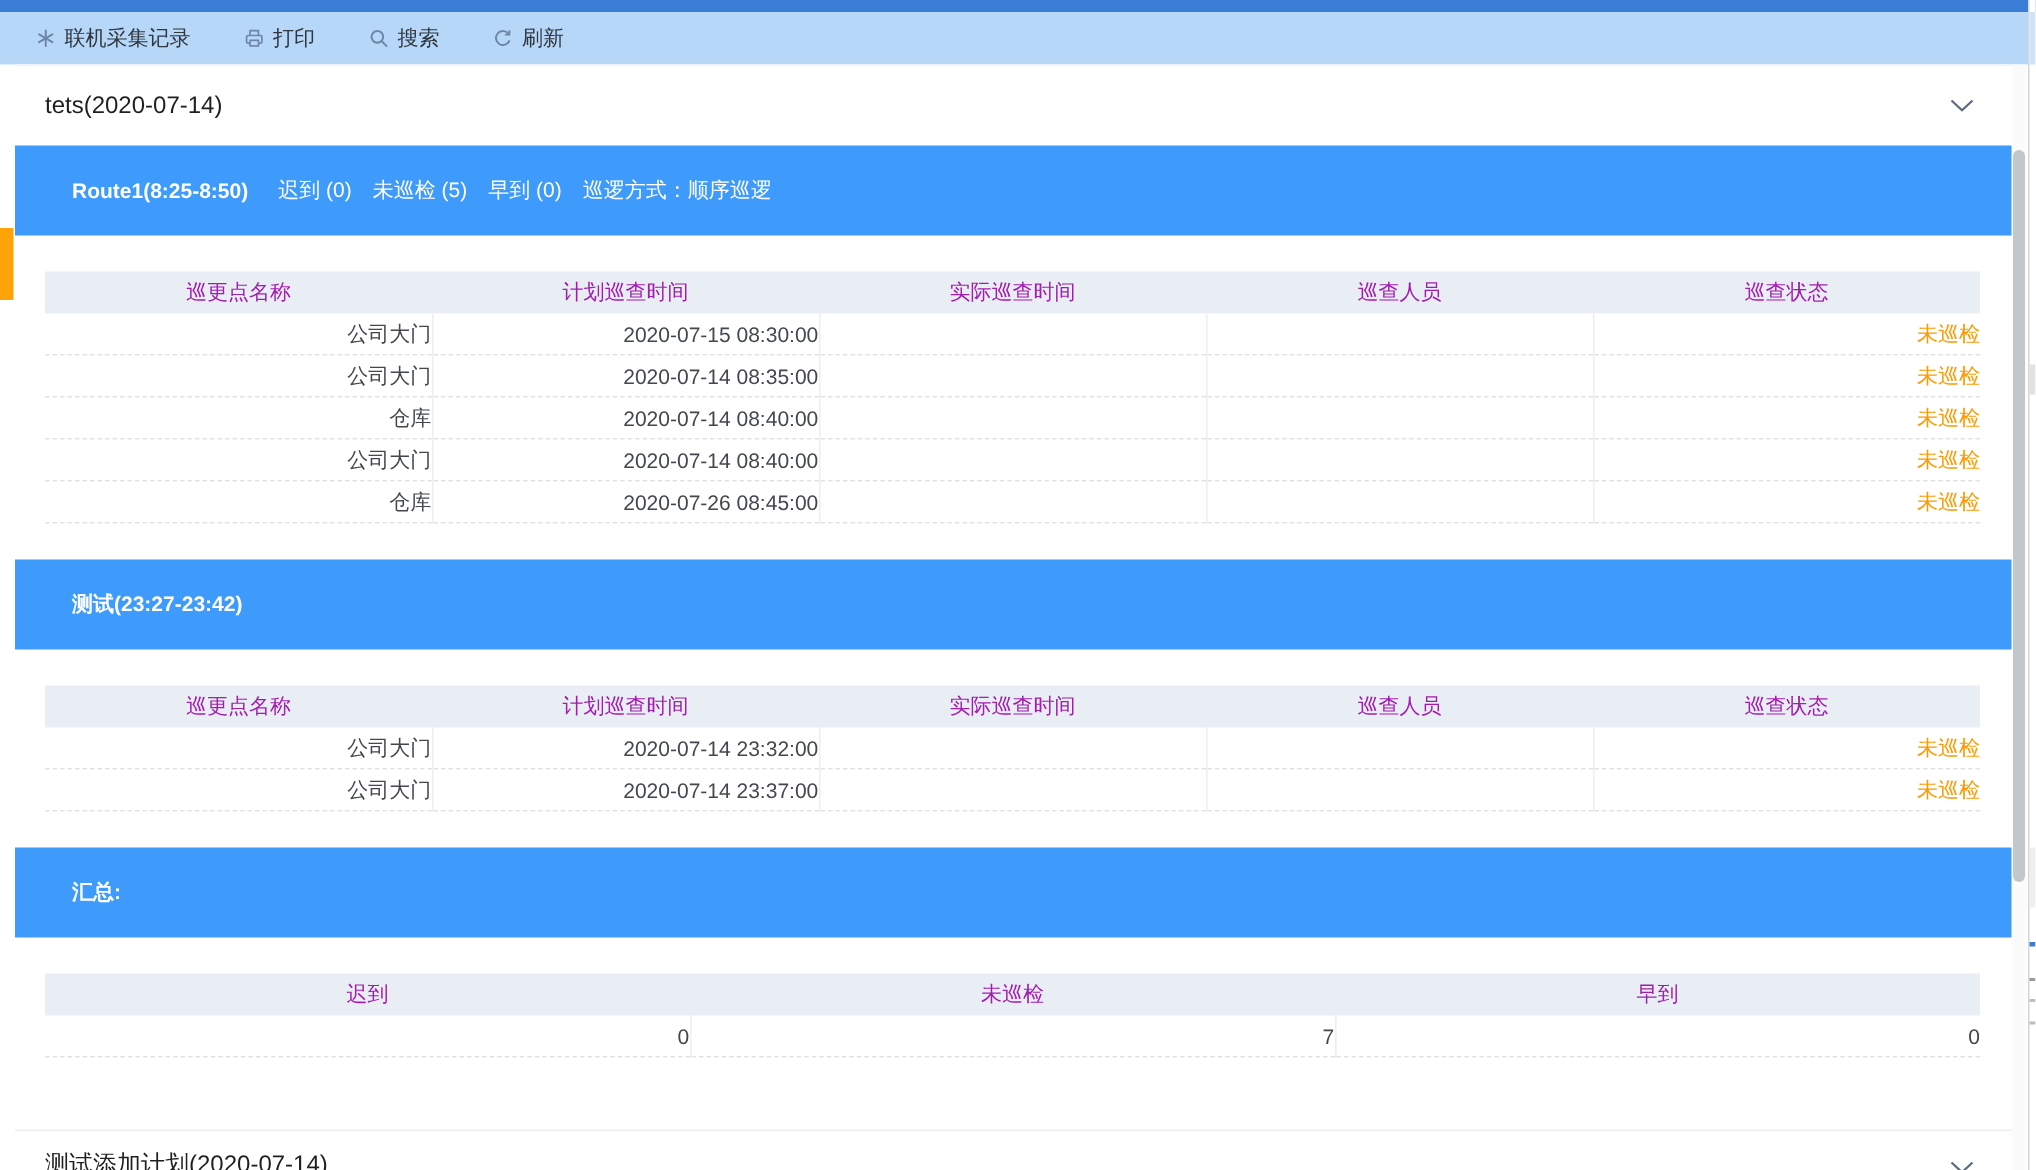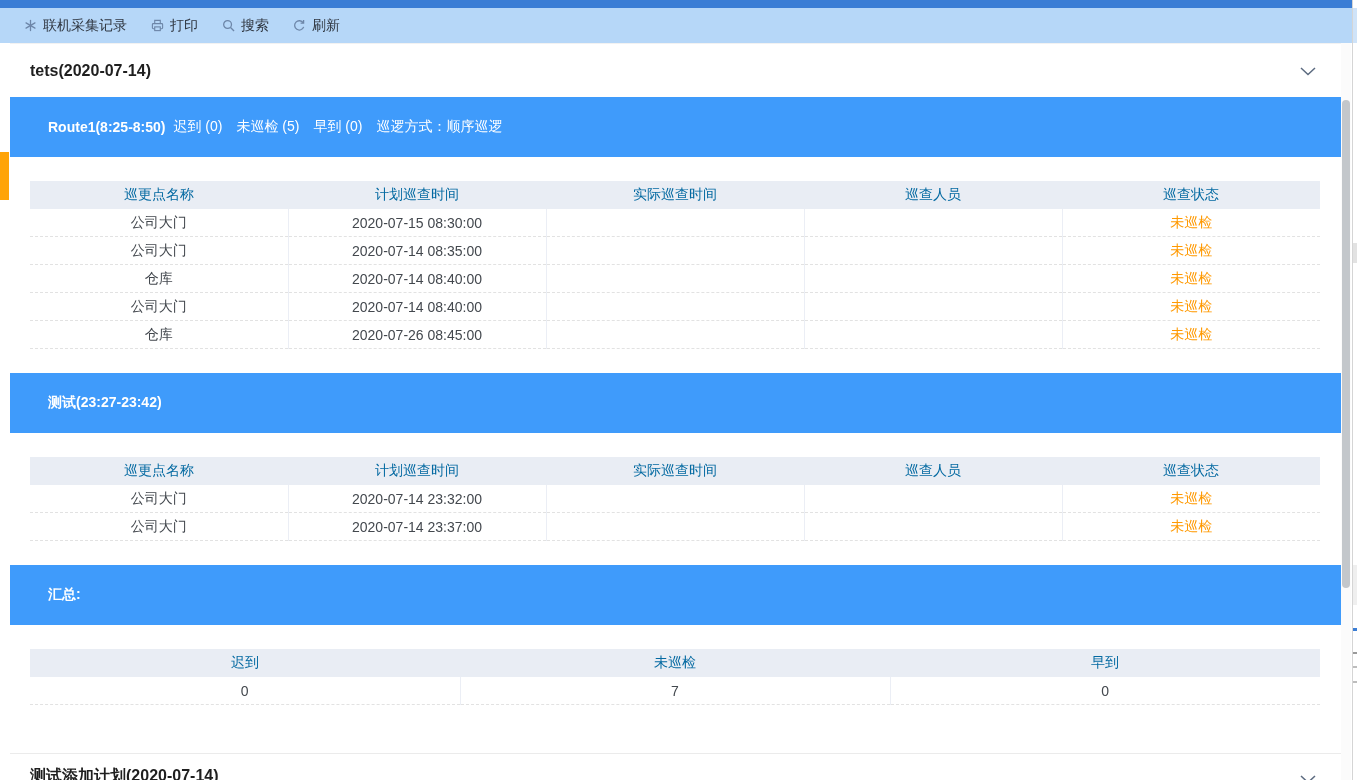--- a/index.html
+++ b/index.html
@@ -4,51 +4,51 @@
 <style>
   html,body{margin:0;padding:0;}
   body{
     width:1357px;height:780px;overflow:hidden;position:relative;background:#fff;
     font-family:"Liberation Sans","DejaVu Sans",sans-serif;
   }
   
   .top-bar{position:absolute;left:0;top:0;width:1357px;height:8px;background:#3a7dd5;}
   .toolbar{
     position:absolute;left:0;top:8px;width:1352px;height:35px;background:#b6d7f8;
-    display:flex;align-items:center;gap:24px;padding-left:24px;box-sizing:border-box;
+    display:flex;align-items:center;gap:36px;padding-left:24px;box-sizing:border-box;
   }
   .tb-btn{display:flex;align-items:center;gap:6px;font-size:14px;color:#2f3640;cursor:pointer;user-select:none;}
   .tb-btn svg{display:block;}
 
   
   .card{position:absolute;left:10px;top:43px;width:1332px;background:#fff;}
   .title-row{
     height:54px;display:flex;align-items:center;justify-content:space-between;
     padding:0 22px 0 20px;box-sizing:border-box;border-top:1px solid #f2f2f2;
   }
-  .page-title{font-size:16px;font-weight:bold;color:#1f1f1f;}
+  .page-title{font-size:16px;font-weight:normal;color:#1f1f1f;}
   .chevron-btn{cursor:pointer;display:flex;align-items:center;padding:4px;}
 
   .route-bar{
     height:60px;background:#3f9bfb;color:#fff;display:flex;align-items:center;
     padding-left:38px;font-size:14px;
   }
   .route-name{font-weight:bold;}
-  .route-stats{margin-left:8px;}
+  .route-stats{margin-left:20px;}
 
   table.grid{
     border-collapse:collapse;table-layout:fixed;width:1290px;
     margin:24px 0 24px 20px;font-size:14px;
   }
   .grid thead th{
-    background:#e9edf4;color:#0369a1;font-weight:normal;height:28px;
+    background:#e9edf4;color:#a21caf;font-weight:normal;height:28px;
     text-align:center;padding:0;
   }
   .grid tbody td{
-    height:27px;text-align:center;color:#43484e;padding:0;
+    height:27px;text-align:right;color:#43484e;padding:0;
     border-bottom:1px dashed #e2e2e2;
   }
   .grid tbody td + td{border-left:1px solid #ebeef5;}
   .grid tbody td.status{color:#ff9900;}
 
   .divider{height:0;border-top:1px solid #ebebeb;margin-top:48px;}
   .section-foot{
     display:flex;align-items:flex-start;justify-content:space-between;
     padding:12px 22px 0 20px;
   }

